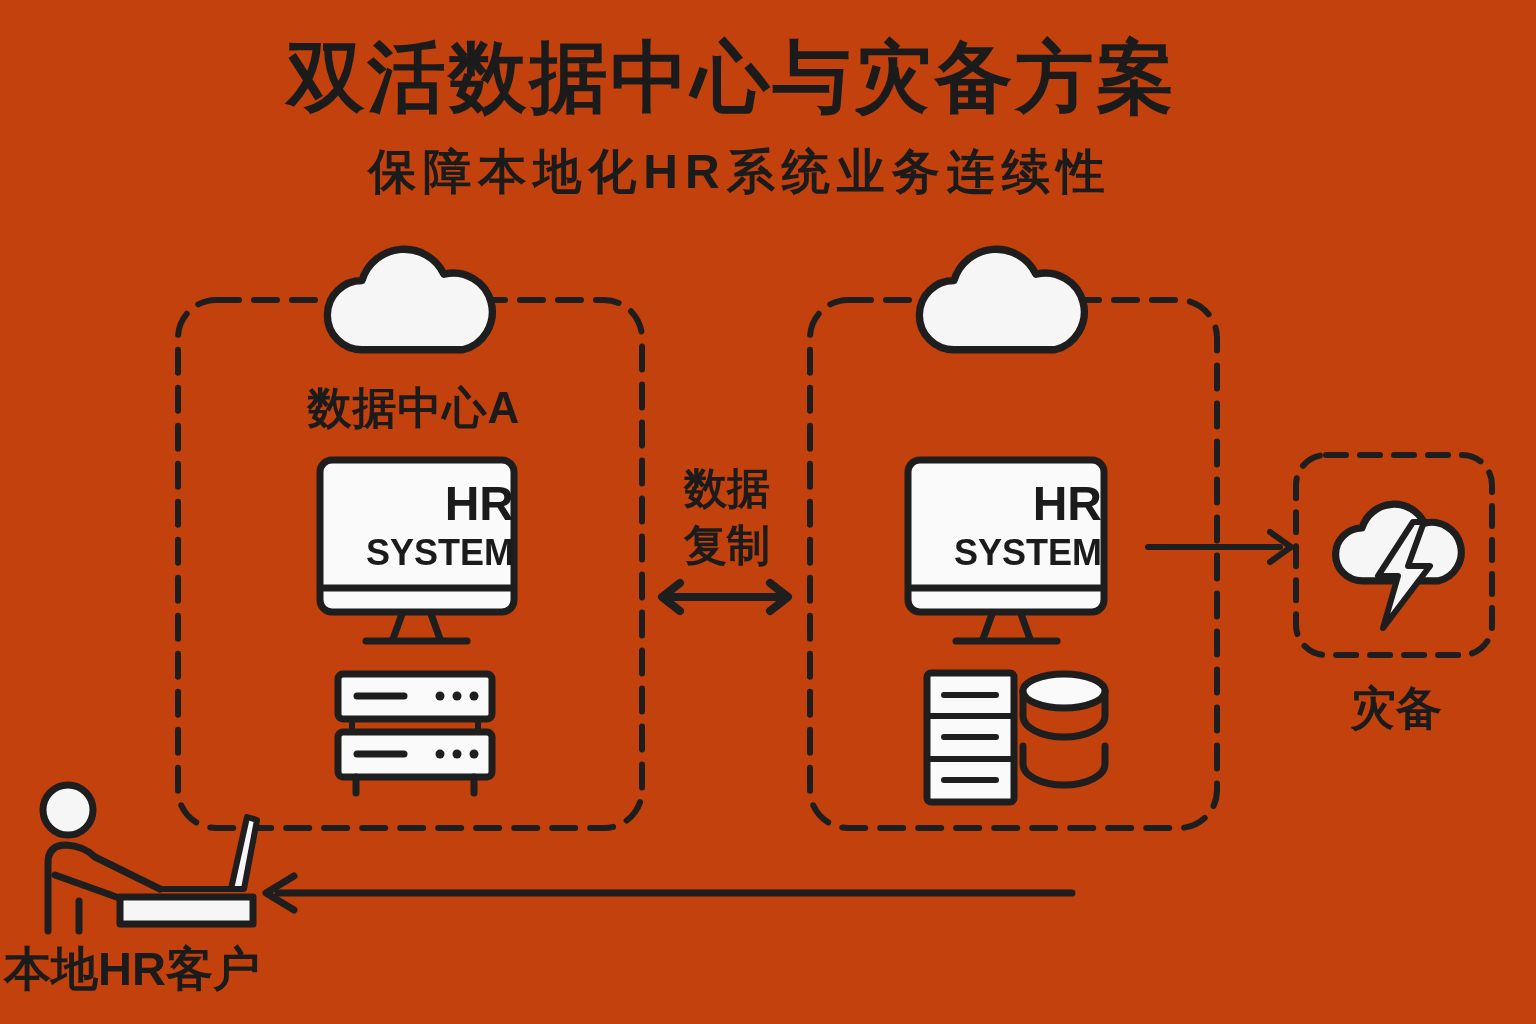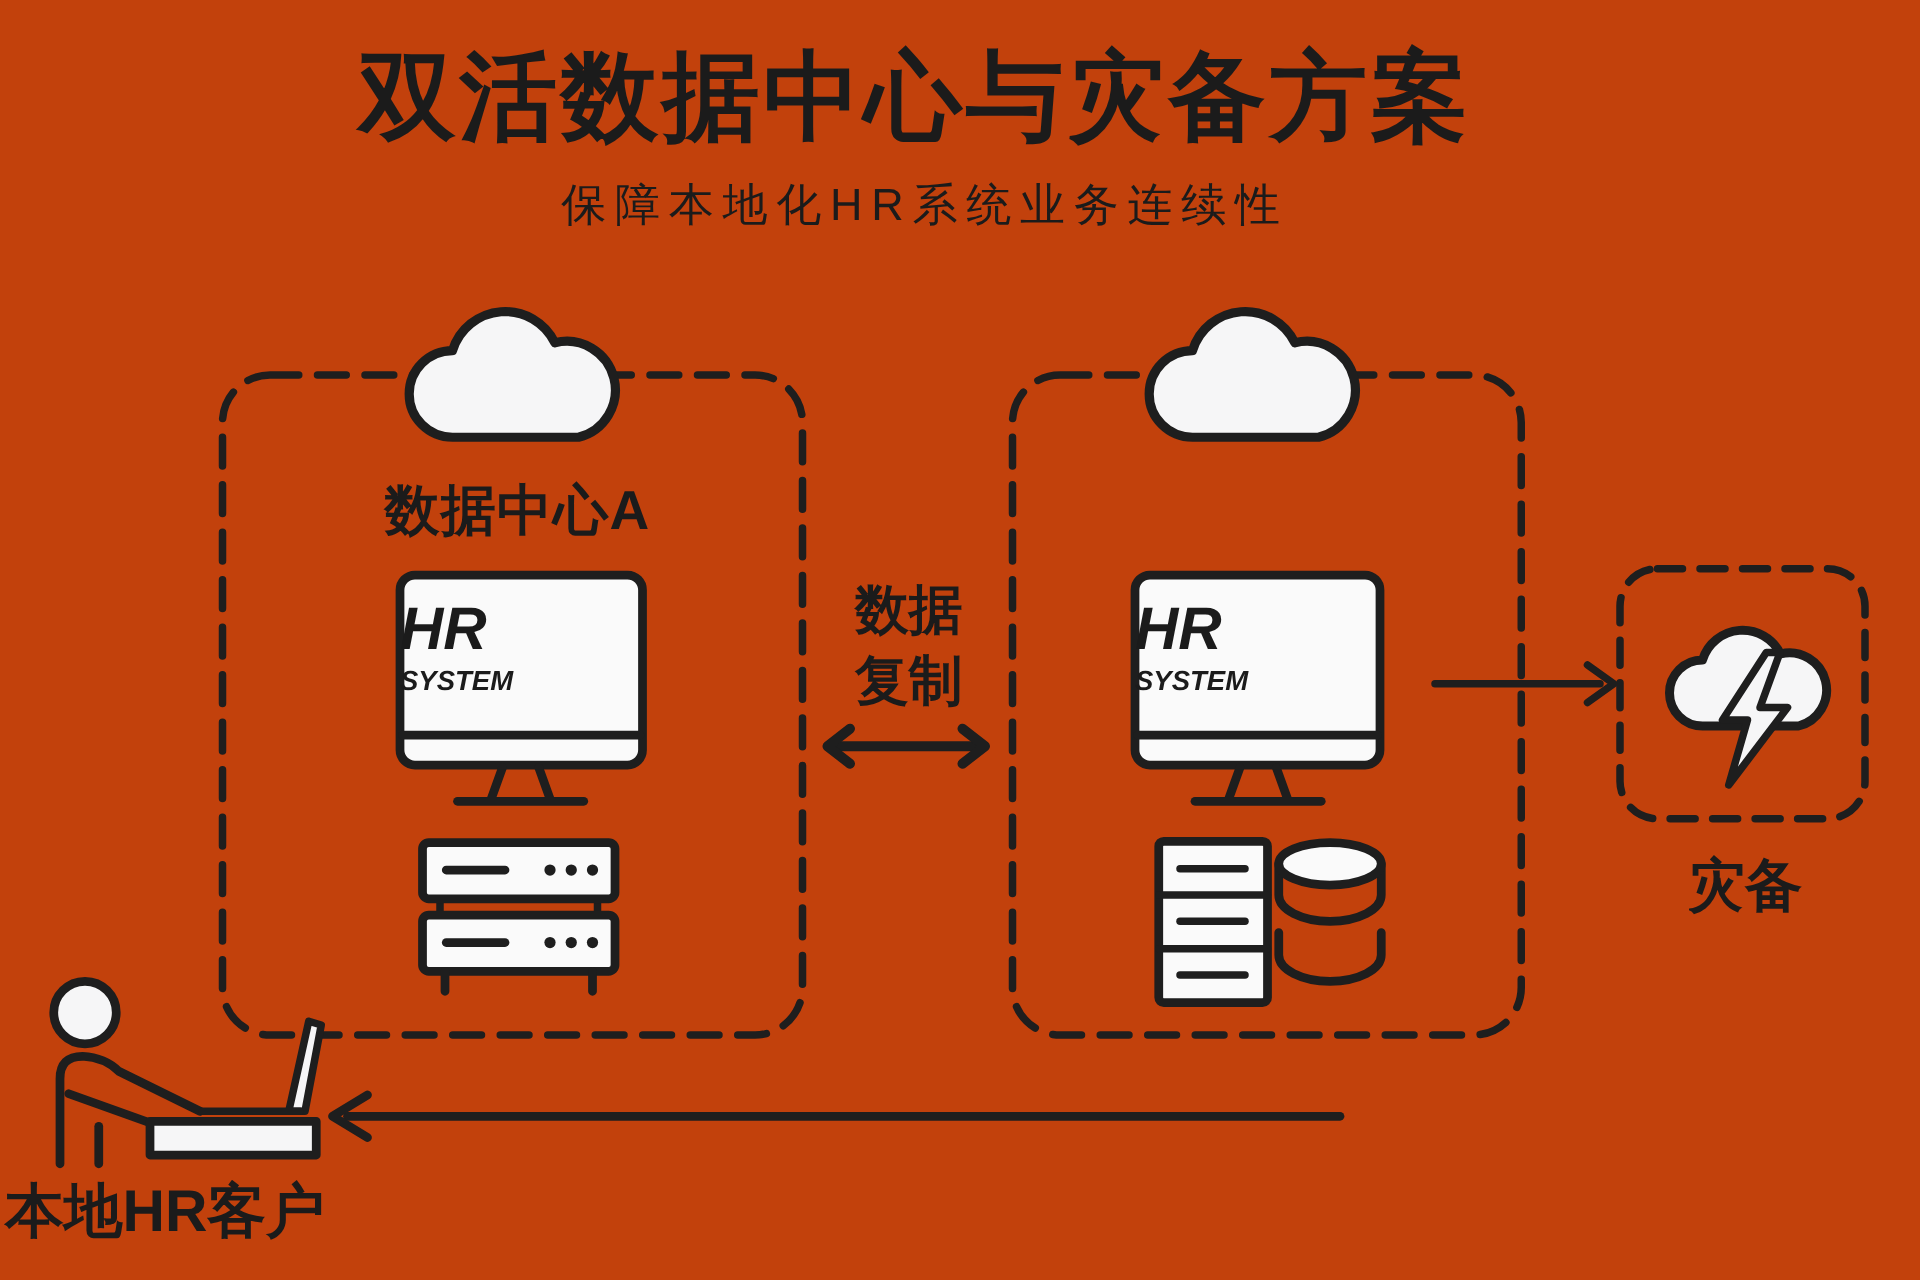--- a/index.html
+++ b/index.html
@@ -14,28 +14,28 @@
   .diagram-svg{position:absolute;left:0;top:0;}
   .txt{position:absolute;white-space:nowrap;}
   .title{
     left:0;top:26px;width:1464px;
     text-align:center;
     font-size:78px;font-weight:900;letter-spacing:3px;
   }
   .subtitle{
     left:0;top:140px;width:1480px;
     text-align:center;
-    font-size:36px;font-weight:400;letter-spacing:7px;
+    font-size:48px;font-weight:700;letter-spacing:7px;
   }
   .dc-label{width:300px;text-align:center;font-size:44px;font-weight:700;letter-spacing:1px;}
   .dc-a{left:264px;top:379px;}
   .dc-b{left:854px;top:379px;}
-  .hr-line{width:194px;text-align:left;font-weight:700;font-style:italic;}
+  .hr-line{width:194px;text-align:right;font-weight:700;}
   .hr-big{font-size:48px;letter-spacing:0px;top:476px;}
-  .hr-small{font-size:22px;letter-spacing:0px;top:532px;}
+  .hr-small{font-size:36px;letter-spacing:0px;top:532px;}
   .hr-a{left:320px;}
   .hr-b{left:908px;}
   .repl-label{
     left:656px;top:460px;width:142px;
     text-align:center;font-size:43px;font-weight:700;line-height:1.32;
     white-space:normal;
   }
   .disaster-label{left:1296px;top:678px;width:200px;text-align:center;font-size:46px;font-weight:700;}
   .client-label{left:4px;top:938px;font-size:47px;font-weight:700;}
 </style>

